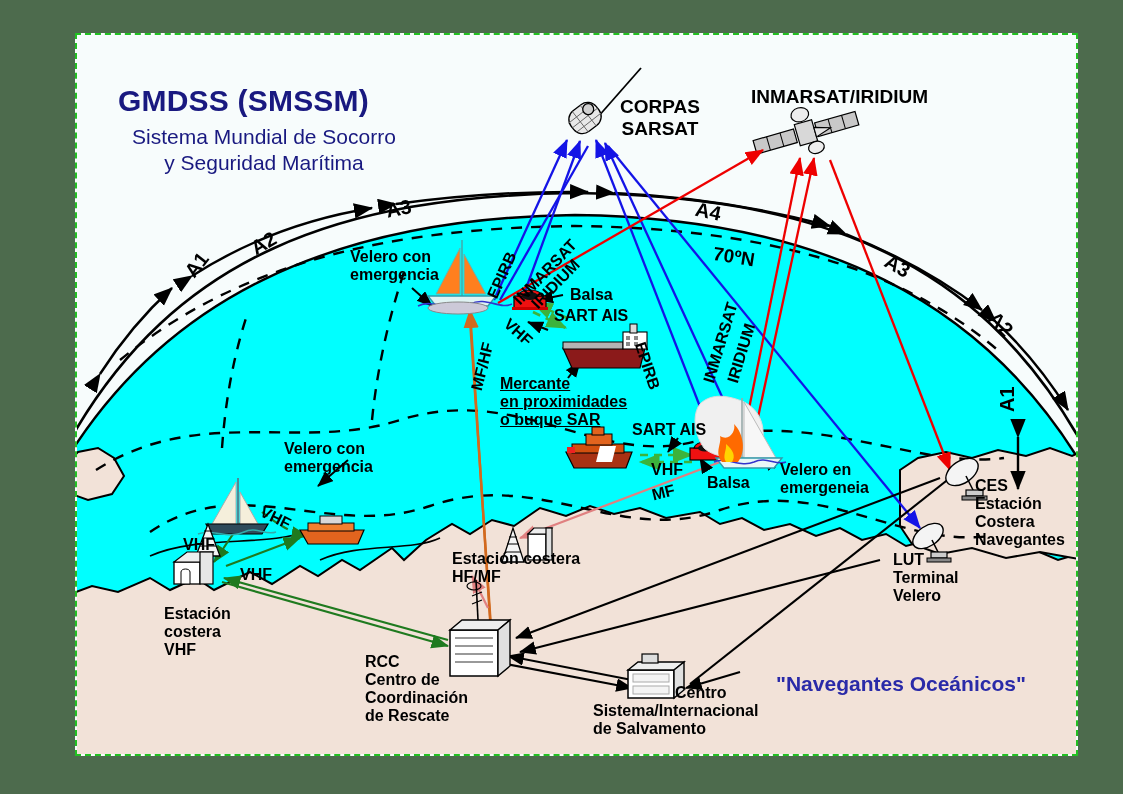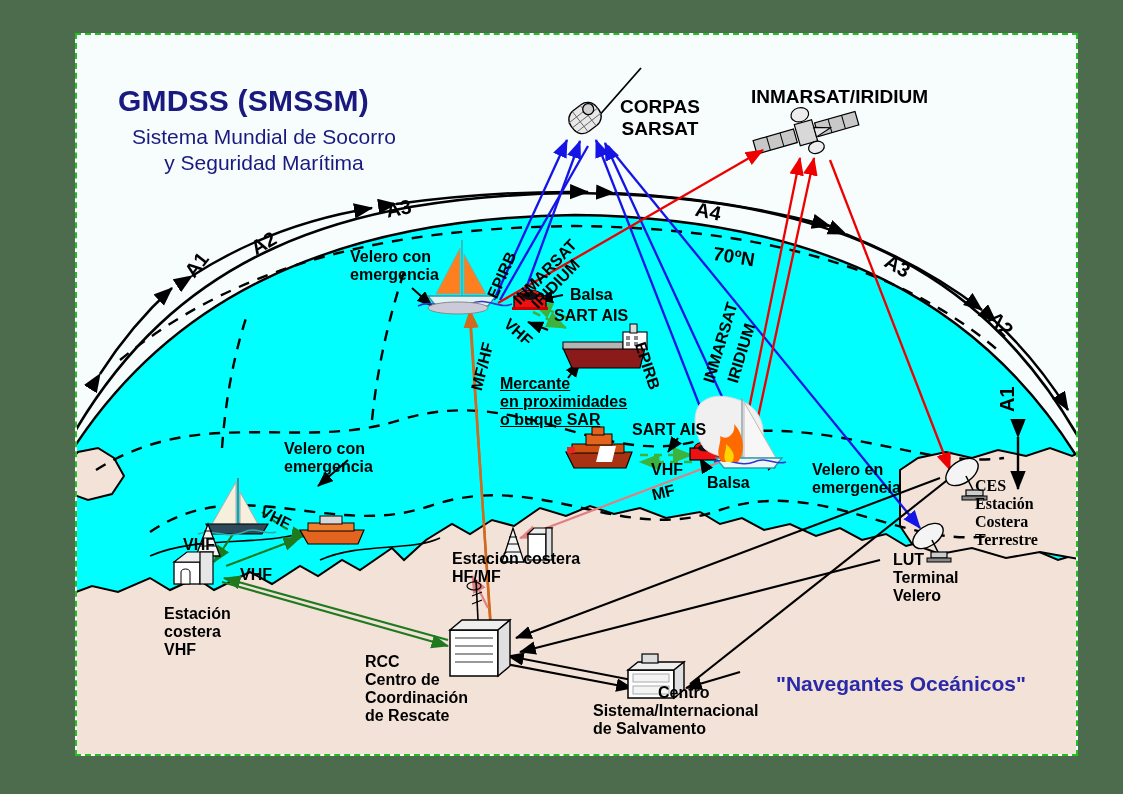--- a/index.html
+++ b/index.html
@@ -400,21 +400,21 @@
   </div>
   <div class="lb" style="left:570px;top:286px;">Balsa</div>
   <div class="lb" style="left:554px;top:307px;">SART AIS</div>
   <div class="lb ctr" style="left:500px;top:375px;width:180px;text-decoration:underline;">
     <span>Mercante</span><br>
     <span>en proximidades</span><br>
     <span>o buque SAR</span>
   </div>
   <div class="lb" style="left:632px;top:421px;">SART AIS</div>
   <div class="lb" style="left:707px;top:474px;">Balsa</div>
-  <div class="lb ctr" style="left:780px;top:461px;margin-left:32px;">
+  <div class="lb ctr" style="left:780px;top:461px;">
     <span>Velero en</span><br>
     <span>emergeneia</span>
   </div>
   <div class="lb ctr" style="left:284px;top:440px;">
     <span>Velero con</span><br>
     <span>emergencia</span>
   </div>
 
   <div class="lb ctr" style="left:164px;top:605px;width:90px;">
     <span>Estación</span><br>
@@ -425,29 +425,29 @@
     <span>Estación costera</span><br>
     <span>HF/MF</span>
   </div>
   <div class="lb ctr" style="left:365px;top:653px;width:124px;">
     <span>RCC</span><br>
     <span>Centro de</span><br>
     <span>Coordinación</span><br>
     <span>de Rescate</span>
   </div>
   <div class="lb ctr" style="left:593px;top:684px;width:212px;">
-    <span style="margin-left:65px;display:inline-block;">Centro</span><br>
+    <span style="margin-left:82px;display:inline-block;">Centro</span><br>
     <span>Sistema/Internacional</span><br>
     <span>de Salvamento</span>
   </div>
   <div class="lb ctr" style="left:893px;top:551px;width:78px;">
     <span>LUT</span><br>
     <span>Terminal</span><br>
     <span>Velero</span>
   </div>
-  <div class="lb ctr" style="left:975px;top:477px;width:74px;font-family:Liberation Serif, serif;">
+  <div class="lb ctr" style="left:975px;top:477px;width:74px;">
     <span>CES</span><br>
     <span>Estación</span><br>
     <span>Costera</span><br>
-    <span>Terrestre</span>
+    <span>Navegantes</span>
   </div>
 
 </div>
 
 </body></html>

